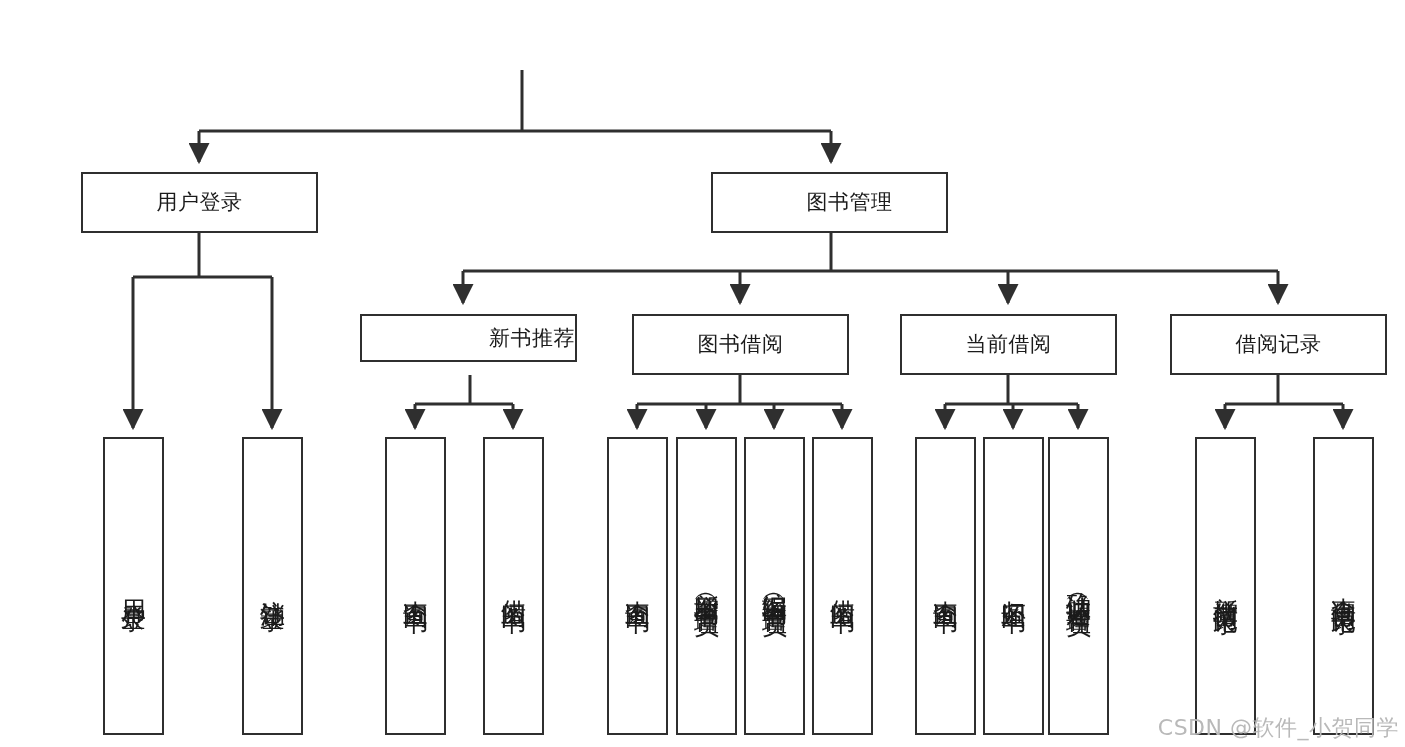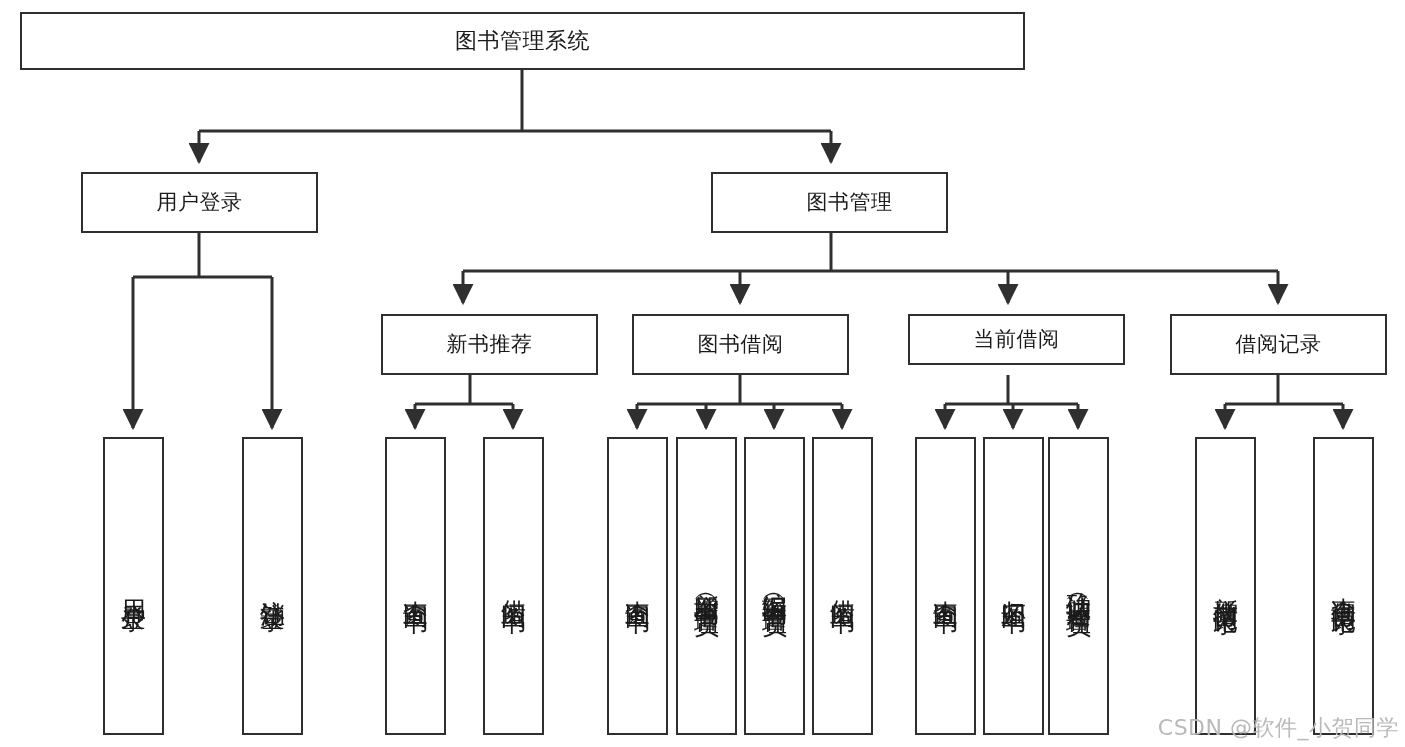--- a/index.html
+++ b/index.html
@@ -118,38 +118,35 @@
       <path d="M 1013 404 L 1013 428" marker-end="url(#arrow)"></path>
       <path d="M 1078 404 L 1078 428" marker-end="url(#arrow)"></path>
 
       <path d="M 1278 375 L 1278 404"></path>
       <path d="M 1225 404 L 1343 404"></path>
       <path d="M 1225 404 L 1225 428" marker-end="url(#arrow)"></path>
       <path d="M 1343 404 L 1343 428" marker-end="url(#arrow)"></path>
     </g>
   </svg>
 
-  <div class="node root horiz" style="left:20px; top:12px; width:1005px; height:58px;">
-    <span class="label">图书管理系统</span>
-  </div>
 
   <div class="node horiz" style="left:81px; top:172px; width:237px; height:61px;">
     <span class="label">用户登录</span>
   </div>
   <div class="node horiz" style="left:711px; top:172px; width:237px; height:61px;padding-left:40px;">
     <span class="label">图书管理</span>
   </div>
 
-  <div class="node horiz" style="left:381px; top:314px; width:217px; height:61px;">
+  <div class="node horiz" style="left:360px; top:314px; width:217px; height:48px;justify-content:flex-end;">
     <span class="label">新书推荐</span>
   </div>
   <div class="node horiz" style="left:632px; top:314px; width:217px; height:61px;">
     <span class="label">图书借阅</span>
   </div>
-  <div class="node horiz" style="left:900px; top:314px; width:217px; height:51px;margin-left:8px;">
+  <div class="node horiz" style="left:900px; top:314px; width:217px; height:61px;">
     <span class="label">当前借阅</span>
   </div>
   <div class="node horiz" style="left:1170px; top:314px; width:217px; height:61px;">
     <span class="label">借阅记录</span>
   </div>
 
   <div class="node vert" style="left:103px; top:437px; width:61px; height:298px;">
     <span class="label">用户登录</span>
   </div>
   <div class="node vert" style="left:242px; top:437px; width:61px; height:298px;">

